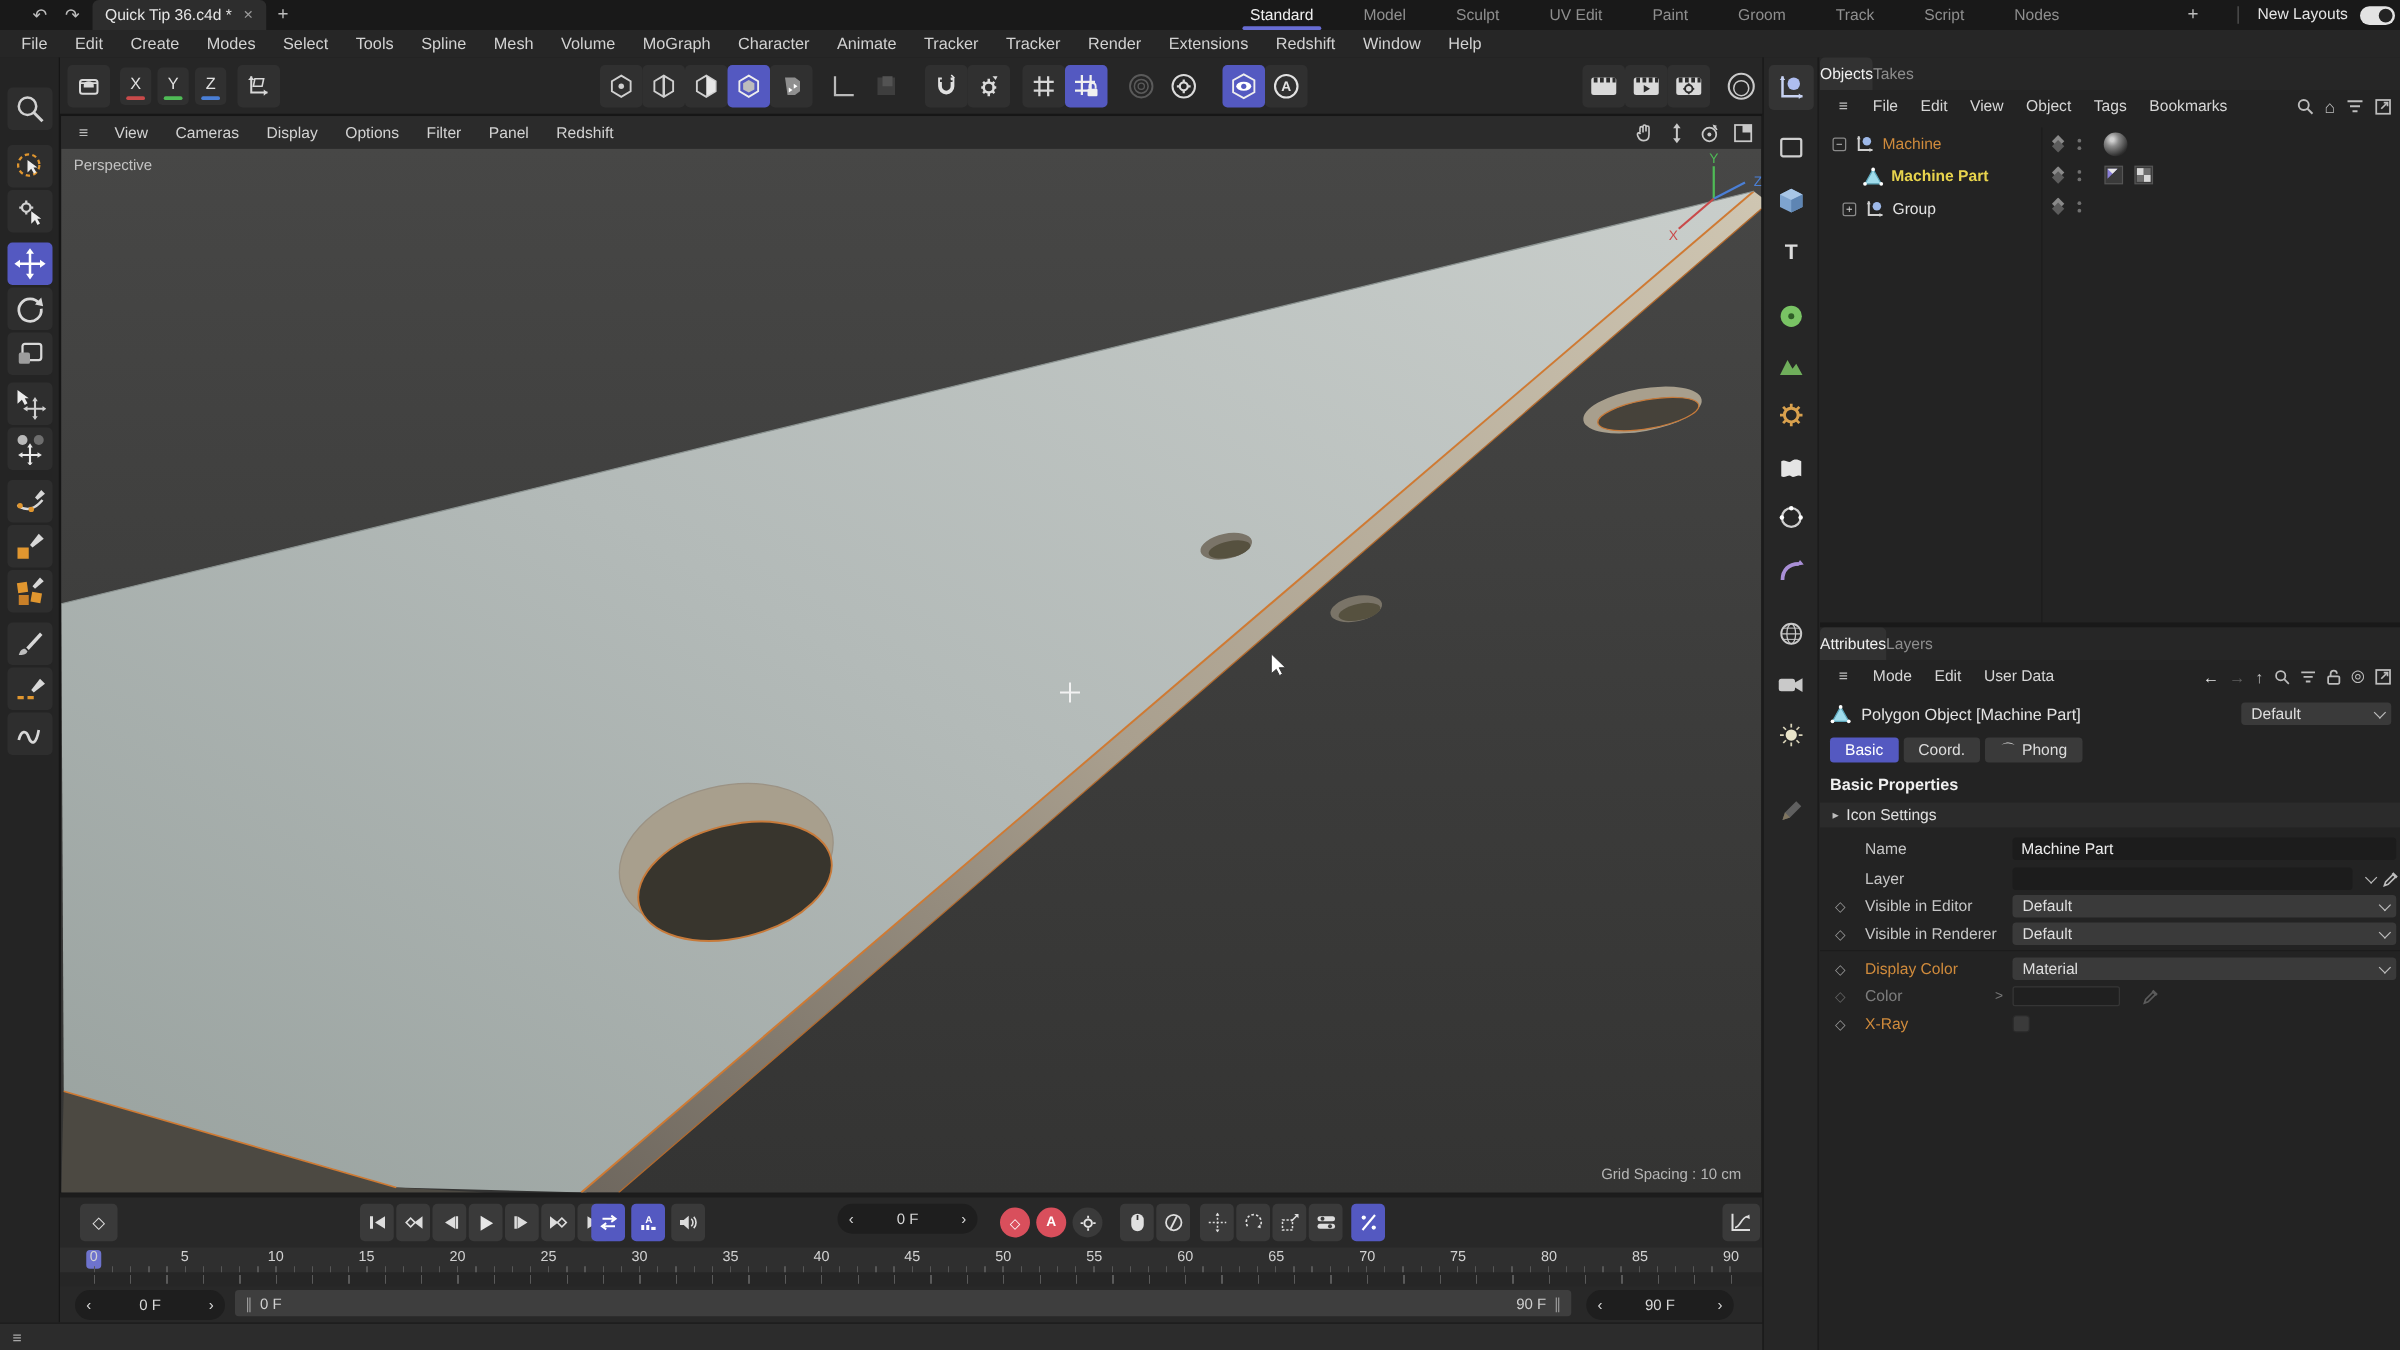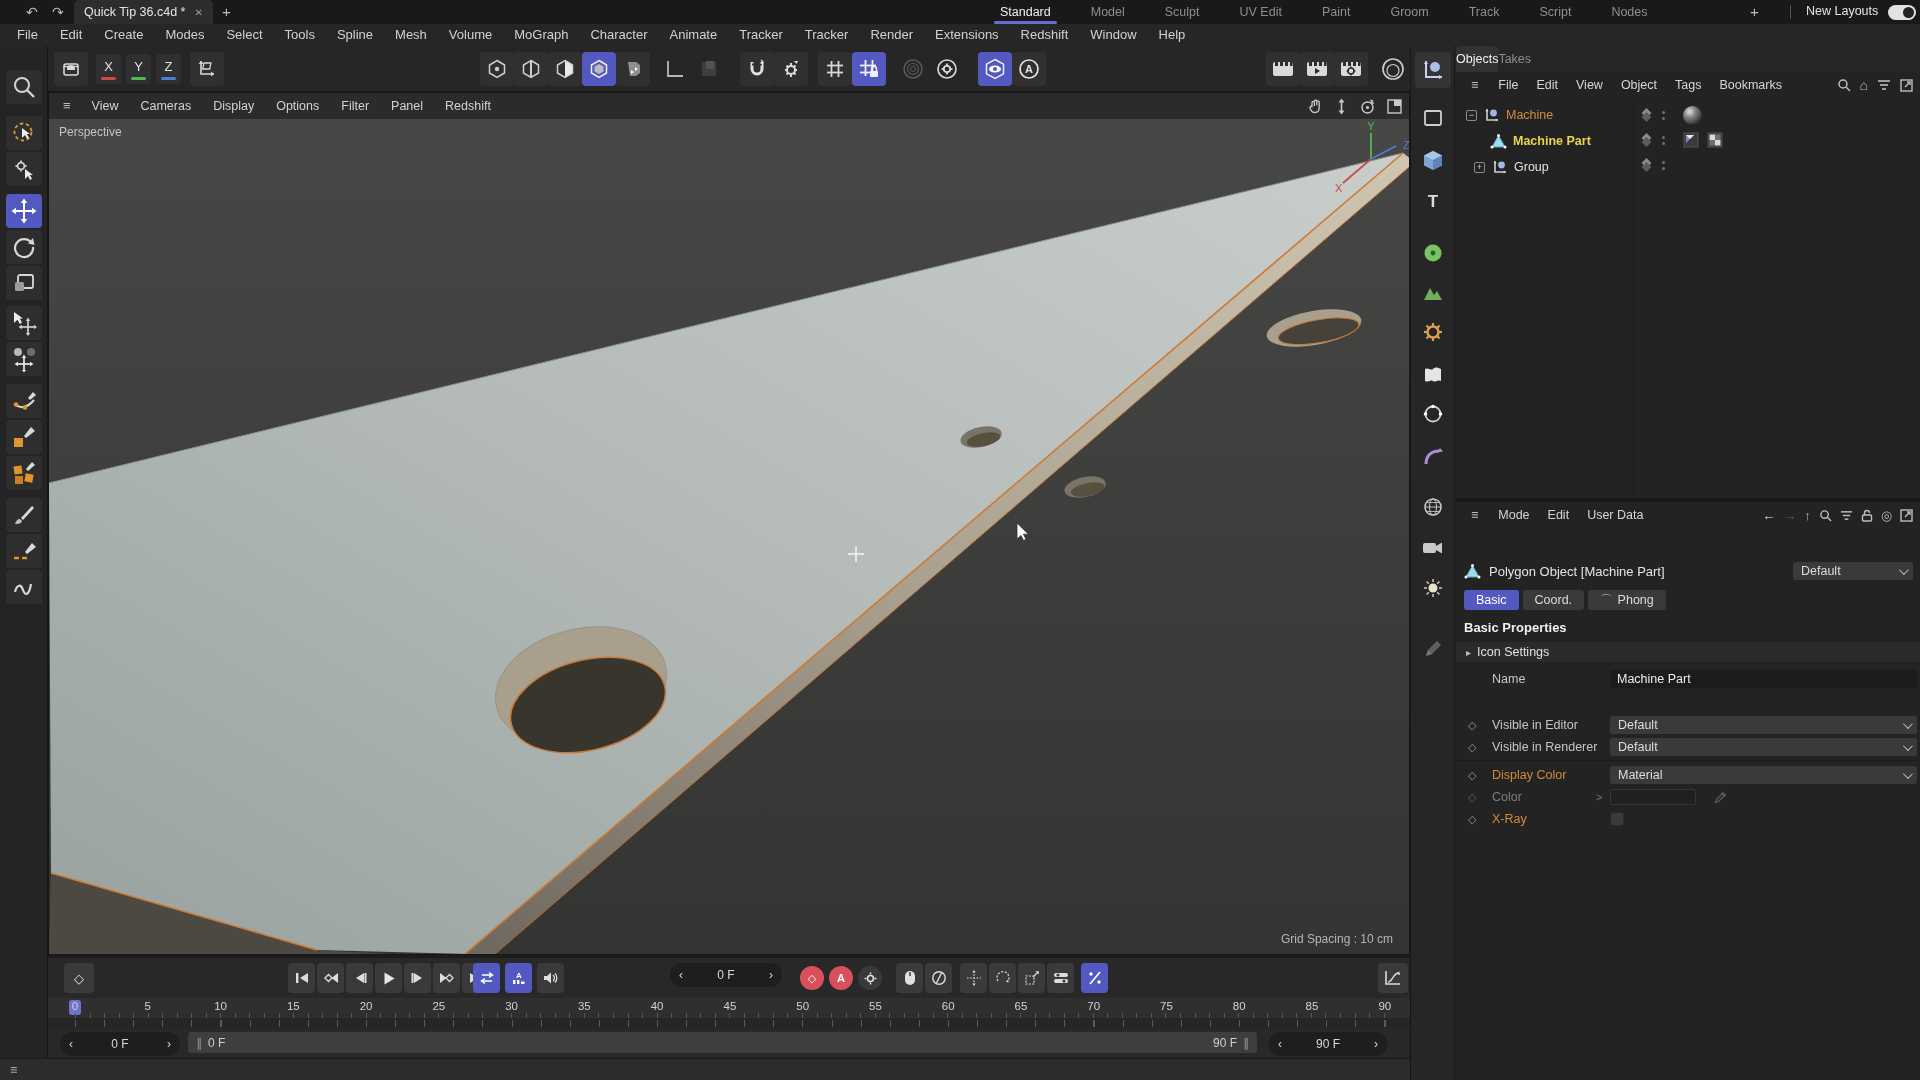--- a/index.html
+++ b/index.html
@@ -1052,20 +1052,24 @@
           <span class="dots2">
               <i></i>
               <i></i>
             </span>
         </div>
       </div>
 
       <div class="abs" style="left:0;top:452px;width:465px;height:4px;background:#191919;"></div>
 
       <div class="abs" style="left:0;top:456px;width:465px;height:578px;background:#232323;">
+        <div class="ptabs">
+          <div class="ptab on">Attributes</div>
+          <div class="ptab">Layers</div>
+        </div>
         <div class="pmenu">
           <span class="pm" style="color:#bdbdbd;">≡</span>
           <span class="row">
               <span class="pm">Mode</span>
               <span class="pm">Edit</span>
               <span class="pm">User Data</span>
             </span>
           <span class="pmic" style="gap:8px;font-size:13px;">
             <span style="color:#e6e6e6;">←</span>
             <span style="color:#5f5f5f;">→</span>
@@ -1130,20 +1134,31 @@
 
         <div class="abs row" style="left:0;top:140px;width:465px;height:20px;background:#2b2b2b;padding-left:10px;gap:6px;">
           <span style="color:#bdbdbd;font-size:10px;">▸</span>
           <span style="color:#e0e0e0;font-size:12.5px;">Icon Settings</span>
         </div>
 
         <div class="arow" style="top:166px;">
           <span class="alabel">Name</span>
           <span class="actrl tinput">Machine Part</span>
         </div>
+        <div class="arow" style="top:190px;">
+          <span class="alabel">Layer</span>
+          <span class="actrl tinput" style="width:272px;"></span>
+          <span class="chev" style="position:absolute;left:436px;"></span>
+          <span style="position:absolute;left:450px;">
+              <svg width="13" height="13" viewBox="0 0 13 13">
+                <path d="M1.5 11.5l1-3 6-6 2 2-6 6z" fill="none" stroke="#bdbdbd" stroke-width="1.3"></path>
+                <path d="M8 1.5l3.5 3.5" stroke="#bdbdbd" stroke-width="2"></path>
+              </svg>
+            </span>
+        </div>
         <div class="arow" style="top:212px;">
           <span class="adia">◇</span>
           <span class="alabel">Visible in Editor</span>
           <span class="actrl dd">
               <span>Default</span>
               <span class="chev"></span>
             </span>
         </div>
         <div class="arow" style="top:234px;">
           <span class="adia">◇</span>

